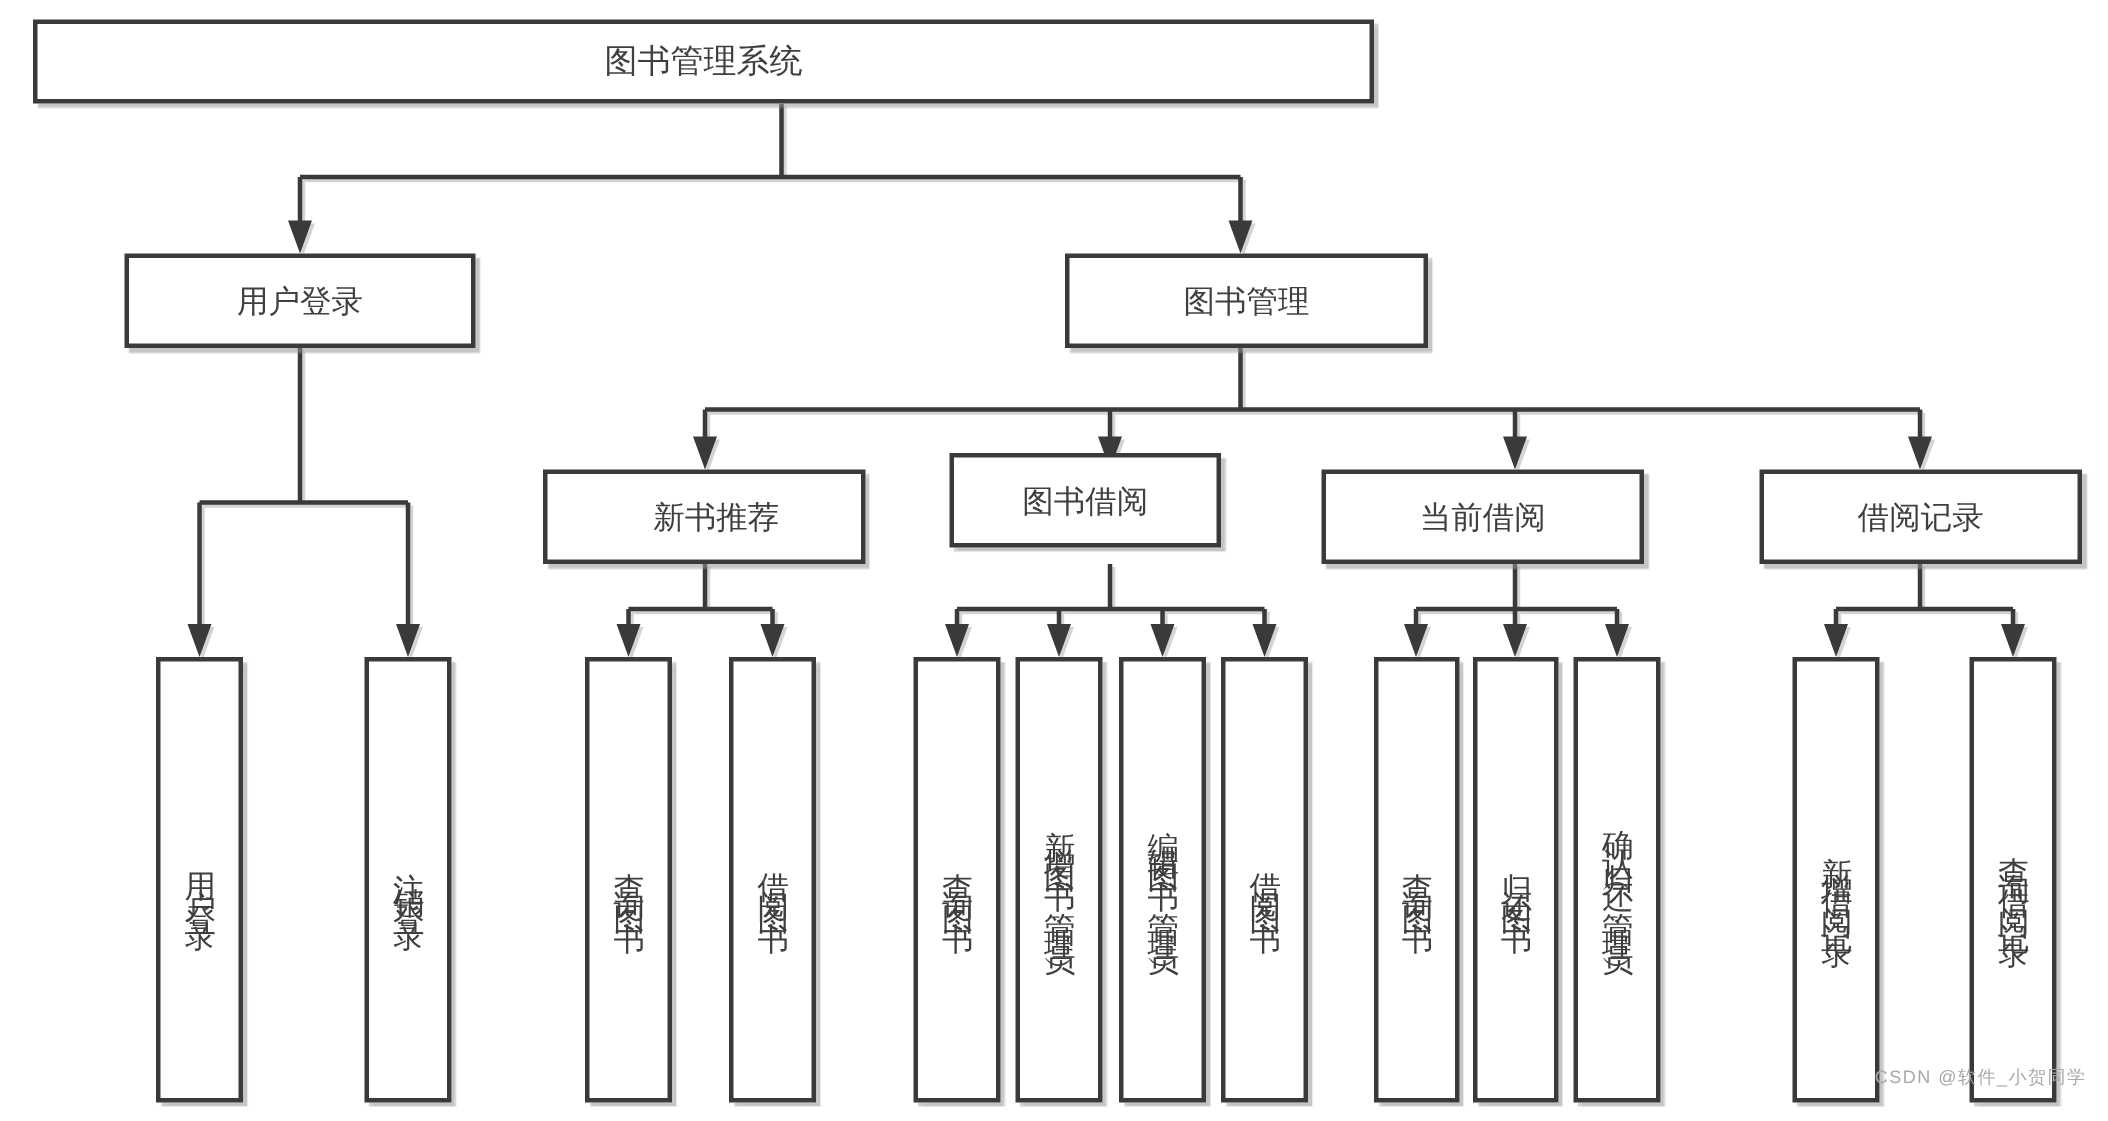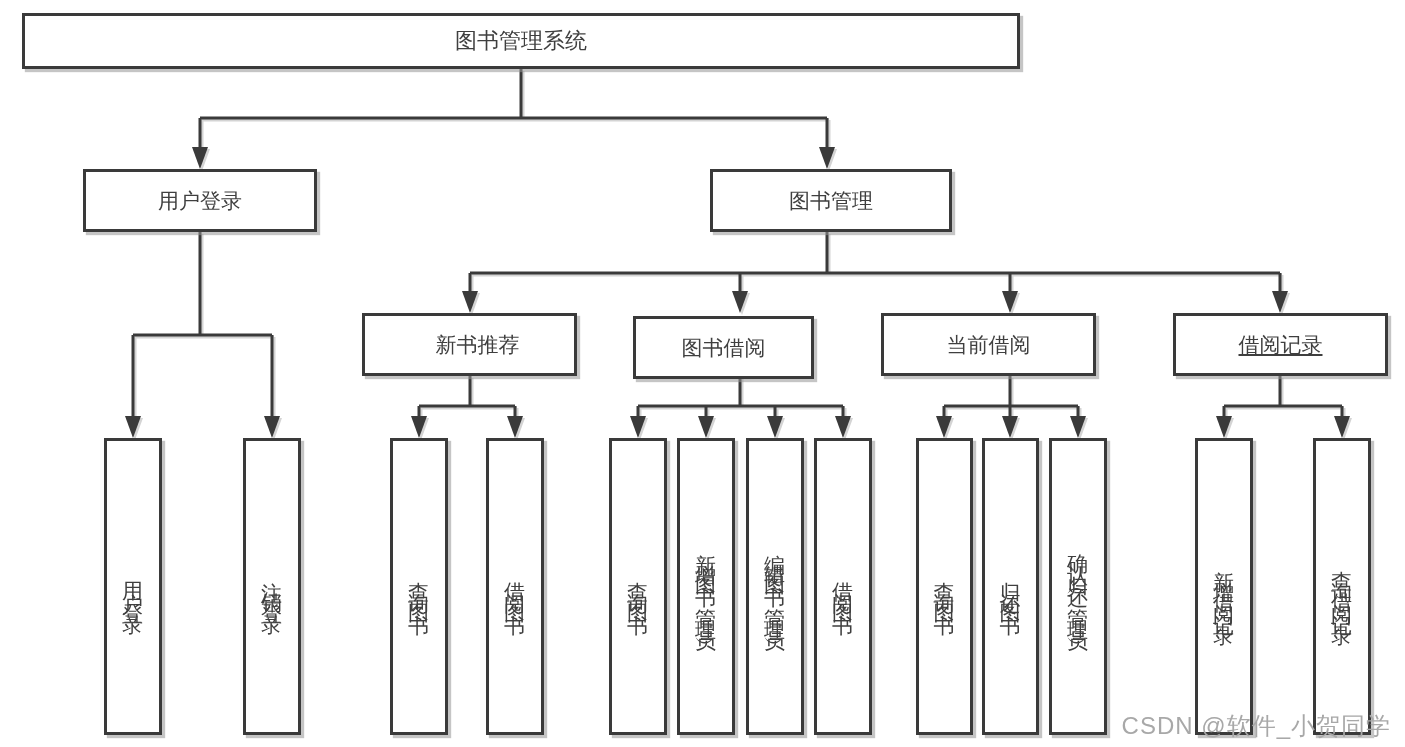--- a/index.html
+++ b/index.html
@@ -9,29 +9,29 @@
   }
   svg.connectors{position:absolute;left:0;top:0;z-index:1;
     filter:drop-shadow(2px 2px 0 rgba(160,160,160,0.45));}
   svg.connectors path{stroke:#3a3a3a;stroke-width:3;fill:none;}
   svg.connectors polygon{fill:#3a3a3a;stroke:none;}
   .node{
     position:absolute;z-index:2;background:#ffffff;border:3px solid #3a3a3a;
     box-sizing:border-box;display:flex;align-items:center;justify-content:center;
     box-shadow:3px 3px 1px rgba(150,150,150,0.55);
   }
-  .node-root{left:22px;top:13px;width:998px;height:56px;font-size:22px;}
+  .node-root{left:22px;top:13px;width:894px;height:56px;font-size:22px;}
   .node-l2,.node-l3{font-size:21px;}
   .node-leaf{
     top:438px;width:58px;height:297px;font-size:21px;
     writing-mode:vertical-rl;text-orientation:mixed;letter-spacing:11px;
     line-height:1;
   }
   .watermark{
-    position:absolute;z-index:3;right:14px;top:710px;font-size:24px;
+    position:absolute;z-index:3;right:14px;top:710px;font-size:12px;
     color:#a8a8a8;letter-spacing:1px;white-space:nowrap;
   }
 </style>
 </head>
 <body>
 
 <div id="canvas">
 
   <svg class="connectors" width="1405" height="747" viewBox="0 0 1405 747">
 
@@ -85,23 +85,23 @@
       <polygon points="1334,416 1350,416 1342,438"></polygon>
     </g>
   </svg>
 
   <div class="node node-root">图书管理系统</div>
 
   <div class="node node-l2" style="left:83px;top:169px;width:234px;height:63px;">用户登录</div>
   <div class="node node-l2" style="left:710px;top:169px;width:242px;height:63px;">图书管理</div>
 
   <div class="node node-l3" style="left:362px;top:313px;width:215px;height:63px;padding-left:16px;">新书推荐</div>
-  <div class="node node-l3" style="left:633px;top:316px;width:181px;height:63px;">图书借阅</div>
+  <div class="node node-l3" style="left:633px;top:302px;width:181px;height:63px;">图书借阅</div>
   <div class="node node-l3" style="left:881px;top:313px;width:215px;height:63px;">当前借阅</div>
-  <div class="node node-l3" style="left:1173px;top:313px;width:215px;height:63px;text-decoration:underline;">借阅记录</div>
+  <div class="node node-l3" style="left:1173px;top:313px;width:215px;height:63px;">借阅记录</div>
 
   <div class="node node-leaf" style="left:104px;">用户登录</div>
   <div class="node node-leaf" style="left:243px;">注销登录</div>
   <div class="node node-leaf" style="left:390px;">查询图书</div>
   <div class="node node-leaf" style="left:486px;">借阅图书</div>
   <div class="node node-leaf" style="left:609px;">查询图书</div>
   <div class="node node-leaf" style="left:677px;">新增图书（管理员）</div>
   <div class="node node-leaf" style="left:746px;">编辑图书（管理员）</div>
   <div class="node node-leaf" style="left:814px;">借阅图书</div>
   <div class="node node-leaf" style="left:916px;width:57px;">查询图书</div>

